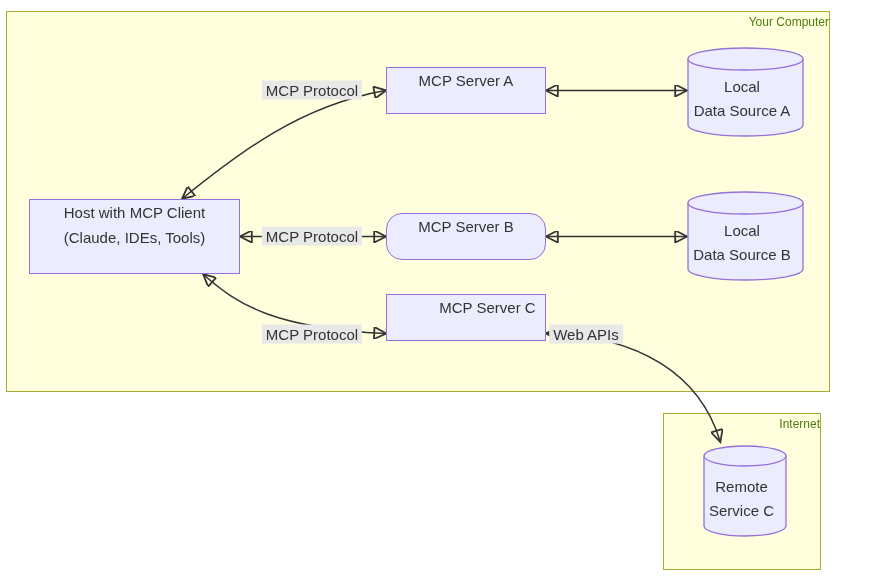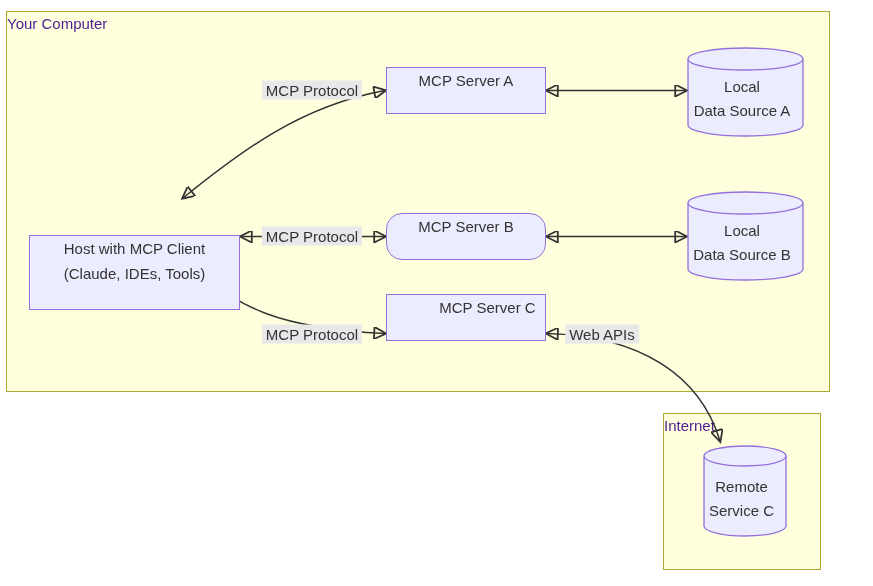--- a/index.html
+++ b/index.html
@@ -20,23 +20,23 @@
     position: absolute;
     background: #ffffde;
     border: 1px solid #aaaa33;
     box-sizing: border-box;
   }
   .cluster-title {
     position: absolute;
     top: 3px;
     left: 0;
     right: 0;
-    text-align: left;
-    font-size: 15px;
-    color: #4c1d95;
+    text-align: right;
+    font-size: 12px;
+    color: #4d7c0f;
   }
   .edges {
     position: absolute;
     left: 0;
     top: 0;
   }
   .edges path {
     fill: none;
     stroke: #333333;
     stroke-width: 1.5px;
@@ -103,23 +103,23 @@
     <path d="M 241 236.5 L 385 236.5" marker-start="url(#arrow)" marker-end="url(#arrow)"></path>
     <path d="M 204 275 C 238 305, 275 328, 385 333.5" marker-start="url(#arrow)" marker-end="url(#arrow)"></path>
     <path d="M 547 90.5 L 686 90.5" marker-start="url(#arrow)" marker-end="url(#arrow)"></path>
     <path d="M 547 236.5 L 686 236.5" marker-start="url(#arrow)" marker-end="url(#arrow)"></path>
     <path d="M 547 333.5 C 640 336, 700 375, 720 441" marker-start="url(#arrow)" marker-end="url(#arrow)"></path>
   </svg>
 
   <div class="edge-label" style="left:312px; top:90px;">MCP Protocol</div>
   <div class="edge-label" style="left:312px; top:236px;">MCP Protocol</div>
   <div class="edge-label" style="left:312px; top:334px;">MCP Protocol</div>
-  <div class="edge-label" style="left:602px; top:334px;">Web APIs</div>
+  <div class="edge-label" style="left:586px; top:334px;">Web APIs</div>
 
-  <div class="node" style="left:29px; top:199px; width:211px; height:75px;margin-top:36px;">
+  <div class="node" style="left:29px; top:199px; width:211px; height:75px;">
     <div>Host with MCP Client</div>
     <div>(Claude, IDEs, Tools)</div>
   </div>
 
   <div class="node" style="left:386px; top:67px; width:160px; height:47px;">
     <div>MCP Server A</div>
   </div>
 
   <div class="node" style="left:386px; top:213px; width:160px; height:47px;border-radius:16px;">
     <div>MCP Server B</div>

